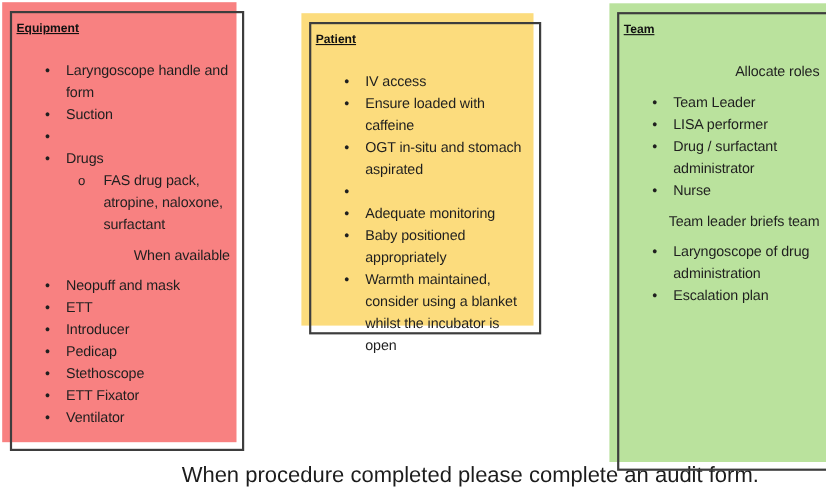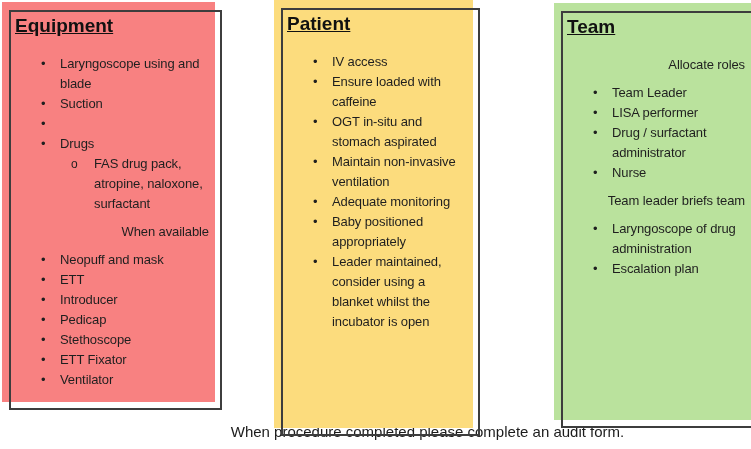--- a/index.html
+++ b/index.html
@@ -5,21 +5,21 @@
   html, body { margin: 0; padding: 0; }
   body {
     width: 751px; height: 449px;
     position: relative;
     background: #ffffff;
     font-family: "Liberation Sans", sans-serif;
     overflow: hidden;
   }
   .col { position: absolute; }
   .col-equipment { left: 2px;  top: 2px; width: 213px; height: 400px; }
-  .col-patient   { left: 274px; top: 0; width: 199px; height: 428px; }
+  .col-patient   { left: 274px; top: 12px; width: 199px; height: 284px; padding-left: 12px; }
   .col-team      { left: 540px; top: 3px; width: 197px; height: 417px; margin-left: 14px; }
 
   .fill {
     position: absolute; left: 0; top: 0; right: 0; bottom: 0;
     z-index: 1;
   }
   .outline {
     position: absolute; left: 7px; top: 8px;
     width: 100%; height: 100%;
     box-sizing: border-box;
@@ -30,21 +30,21 @@
   }
   .content {
     position: absolute; z-index: 3;
     left: 13px; top: 14px; right: 6px;
     color: #1f1f1f;
     font-size: 13px;
     line-height: 20px;
   }
   .card-title {
     margin: 0 0 18px 0;
-    font-size: 19px;
+    font-size: 11px;
     line-height: 20px;
     font-weight: bold;
     text-decoration: underline;
     color: #111111;
   }
   .item { display: flex; letter-spacing: -0.1px; }
   .item .marker { flex: 0 0 19px; width: 19px; text-align: left; }
   .item.bullet { padding-left: 26px; }
   .item.sub    { padding-left: 56px; }
   .item.sub .marker { flex: 0 0 23px; width: 23px; font-size: 12px; }
@@ -54,39 +54,39 @@
     padding-left: 0;
     text-align: right;
   }
   .caption {
     position: absolute;
     left: 0; top: 420px; width: 100%;
     box-sizing: border-box;
     padding-left: 104px;
     margin: 0;
     text-align: center;
-    font-size: 15px;
+    font-size: 20px;
     line-height: 24px;
     color: #1c1c1c;
   }
 </style>
 </head>
 <body>
 
 <div>
 
   <section class="col col-equipment">
     <div class="fill" style="background: rgb(248, 129, 129);"></div>
     <div class="outline" style="border-color: rgb(61, 61, 61);"></div>
     <div class="content">
       <h2 class="card-title">Equipment</h2>
       <div class="items">
           <div class="item bullet">
             <span class="marker">•</span>
-            <span class="txt">Laryngoscope using and blade</span>
+            <span class="txt">Laryngoscope handle and form</span>
           </div>
           <div class="item bullet">
             <span class="marker">•</span>
             <span class="txt">Suction</span>
           </div>
           <div class="item bullet">
             <span class="marker">•</span>
           </div>
           <div class="item bullet">
             <span class="marker">•</span>
@@ -142,33 +142,32 @@
           <div class="item bullet">
             <span class="marker">•</span>
             <span class="txt">Ensure loaded with caffeine</span>
           </div>
           <div class="item bullet">
             <span class="marker">•</span>
             <span class="txt">OGT in-situ and stomach aspirated</span>
           </div>
           <div class="item bullet">
             <span class="marker">•</span>
-            <span class="txt">Maintain non-invasive ventilation</span>
           </div>
           <div class="item bullet">
             <span class="marker">•</span>
             <span class="txt">Adequate monitoring</span>
           </div>
           <div class="item bullet">
             <span class="marker">•</span>
             <span class="txt">Baby positioned appropriately</span>
           </div>
           <div class="item bullet">
             <span class="marker">•</span>
-            <span class="txt">Leader maintained, consider using a blanket whilst the incubator is open</span>
+            <span class="txt">Warmth maintained, consider using a blanket whilst the incubator is open</span>
           </div>
         </div>
     </div>
   </section>
 
   <section class="col col-team">
     <div class="fill" style="background: rgb(186, 226, 157);"></div>
     <div class="outline" style="border-color: rgb(61, 61, 61);"></div>
     <div class="content">
       <h2 class="card-title">Team</h2>

